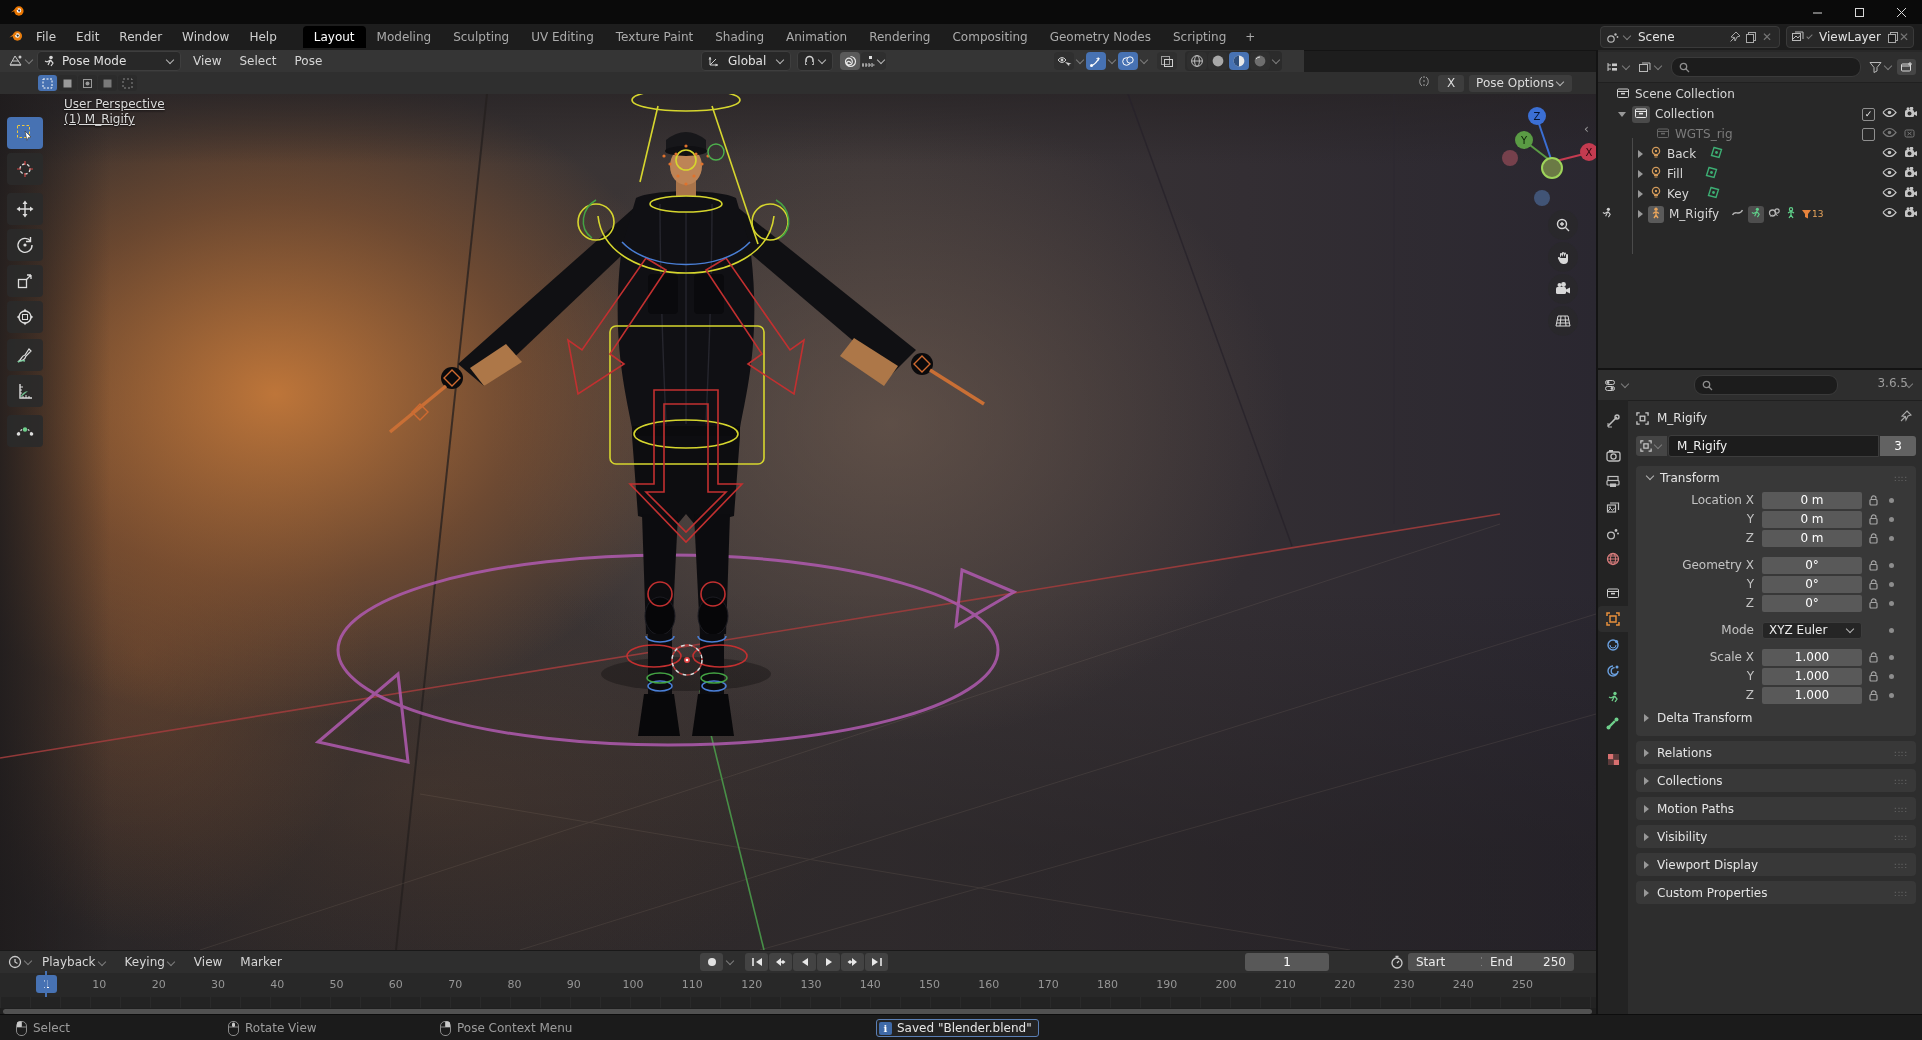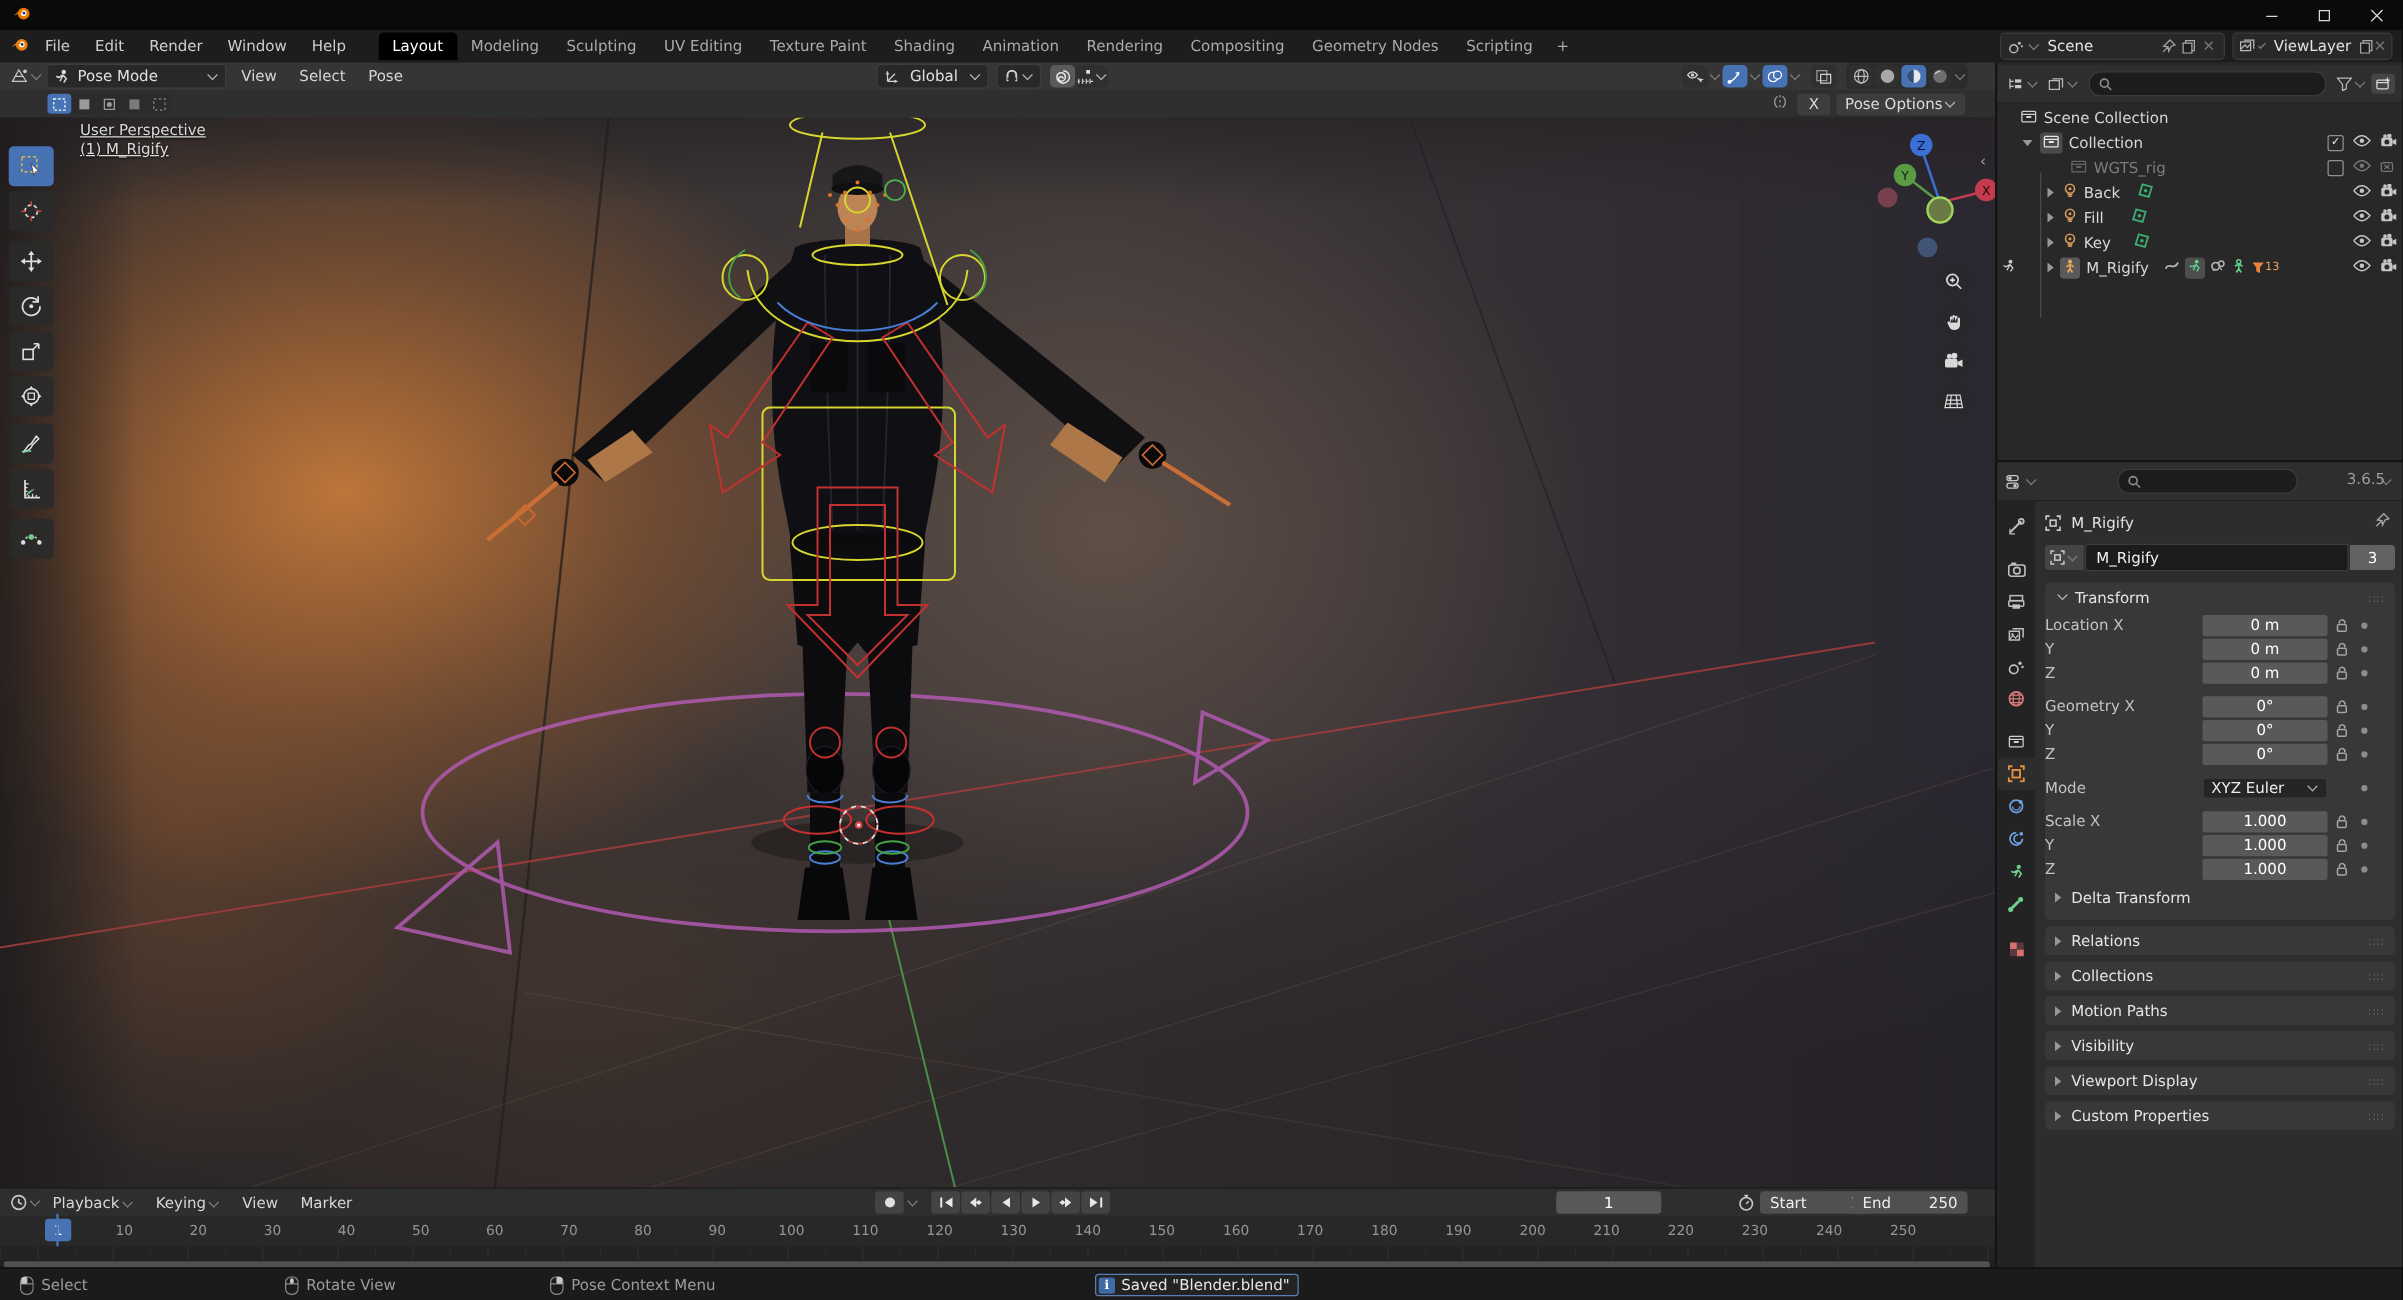--- a/index.html
+++ b/index.html
@@ -25,21 +25,21 @@
   .topbar{position:absolute;top:24px;left:0;right:0;height:26px;background:#1d1d1d;display:flex;align-items:center;border-bottom:1px solid #141414;}
   .menuitem{padding:4px 10px;color:#cfcfcf;}
   .wstab{padding:4px 11px;color:#ababab;border-radius:4px 4px 0 0;}
   .wstab.active{background:#000000;color:#fff;}
   .wsadd{padding:4px 8px;color:#ababab;}
   .idsel{display:flex;align-items:center;height:20px;background:#282828;border:1px solid #3a3a3a;border-radius:4px;padding:0 4px;margin-right:6px;}
   .idsel .name{padding:0 6px;color:#e3e3e3;}
   .icbtn{display:inline-flex;align-items:center;justify-content:center;width:16px;height:16px;color:#9b9b9b;}
 
   
-  .vp-header{position:absolute;top:50px;left:0;width:1596px;height:22px;background:#353535;display:flex;align-items:center;border-bottom:1px solid #2a2a2a;}
+  .vp-header{position:absolute;top:50px;left:0;width:1304px;height:22px;background:#353535;display:flex;align-items:center;border-bottom:1px solid #2a2a2a;}
   .vp-tools{position:absolute;top:72px;left:0;width:1596px;height:22px;background:#2f2f2f;display:flex;align-items:center;}
   .hdr-menu{padding:3px 9px;color:#d6d6d6;}
   .dropbox{display:flex;align-items:center;height:18px;background:#282828;border:1px solid #3e3e3e;border-radius:4px;padding:0 5px;margin:0 3px;color:#e0e0e0;}
   .hbtn{display:flex;align-items:center;justify-content:center;height:18px;min-width:20px;background:#2f2f2f;border-radius:4px;margin-left:1px;}
   .hbtn.on{background:#4772b3;}
   .hbtn.pressed{background:#5a5a5a;}
   .selmode{width:19px;height:16px;border-radius:3px;background:#2b2b2b;margin-right:1px;display:flex;align-items:center;justify-content:center;}
   .selmode.on{background:#4772b3;}
   .chip{display:flex;align-items:center;height:17px;background:#3d3d3d;border-radius:3px;padding:0 7px;color:#dcdcdc;}
 
@@ -103,21 +103,21 @@
   .props-content{position:absolute;top:30px;left:30px;right:0;bottom:26px;padding:7px 8px 0 8px;}
   .breadcrumb{display:flex;align-items:center;height:22px;color:#e2e2e2;}
   .namerow{display:flex;align-items:center;height:20px;margin:7px 0 10px 0;}
   .namefield{flex:1;height:20px;background:#1c1c1c;border:1px solid #3c3c3c;border-radius:3px 0 0 3px;display:flex;align-items:center;padding:0 8px;color:#f0f0f0;}
   .usersbadge{width:36px;height:20px;background:#626262;border-radius:0 3px 3px 0;margin-left:1px;display:flex;align-items:center;justify-content:center;color:#fff;}
   .panelbox{background:#383838;border-radius:4px;margin-bottom:5px;}
   .panelhdr{height:23px;display:flex;align-items:center;padding:0 8px;color:#e4e4e4;}
   .panelhdr .grip{margin-left:auto;}
   .prow{display:flex;align-items:center;height:18px;margin-bottom:1px;}
   .pgroup{margin-bottom:9px;}
-  .plabel{width:118px;text-align:left;color:#c3c3c3;padding-right:8px;flex:none;}
+  .plabel{width:118px;text-align:right;color:#c3c3c3;padding-right:8px;flex:none;}
   .pfield{width:100px;height:17px;background:#595959;border-radius:2px;color:#fff;display:flex;align-items:center;justify-content:center;flex:none;}
   .pdrop{width:100px;height:17px;background:#252525;border:1px solid #3c3c3c;border-radius:3px;color:#ededed;display:flex;align-items:center;padding:0 6px;flex:none;box-sizing:border-box;}
   .lockslot{width:22px;display:flex;justify-content:center;flex:none;}
   .dotslot{width:14px;display:flex;justify-content:center;flex:none;}
   .version{position:absolute;right:16px;top:0;height:26px;display:flex;align-items:center;color:#9c9c9c;}
 </style>
 </head>
 <body>
 
 <div id="root">

